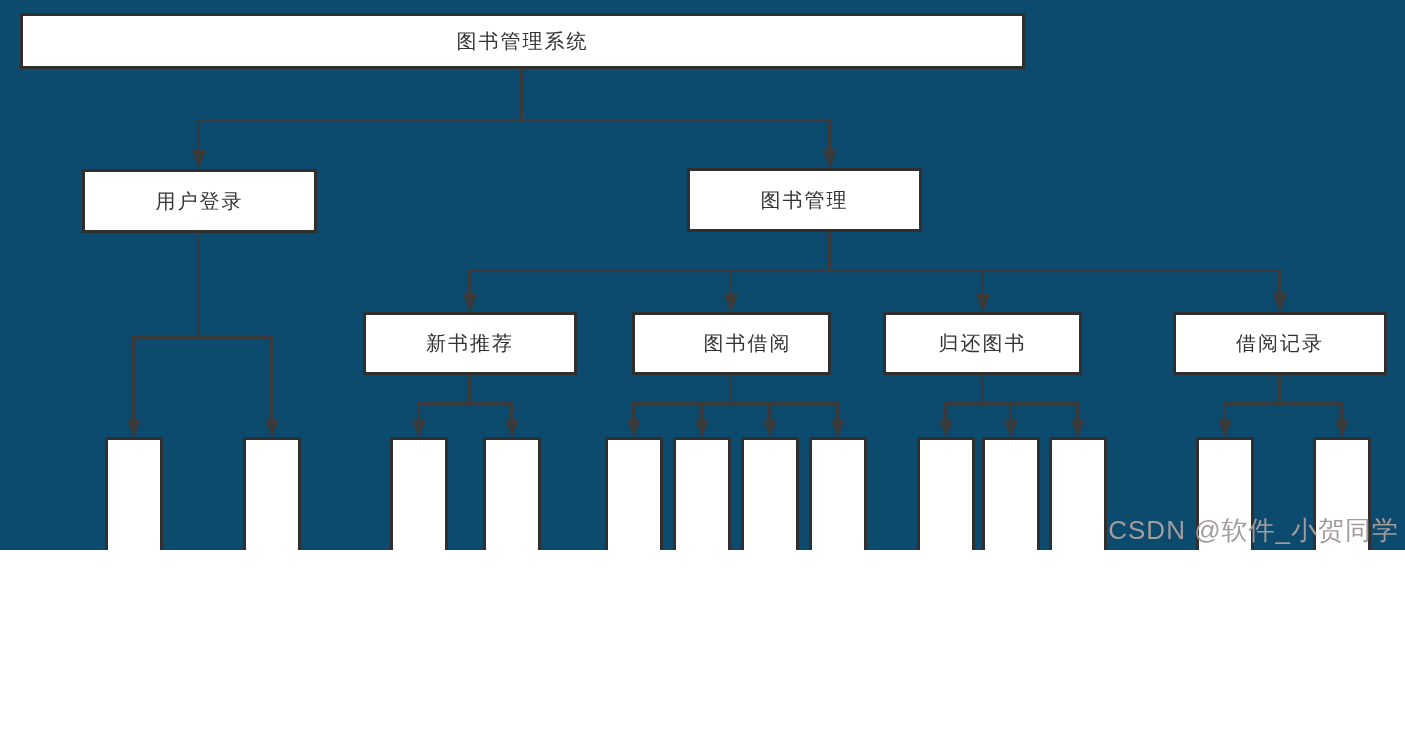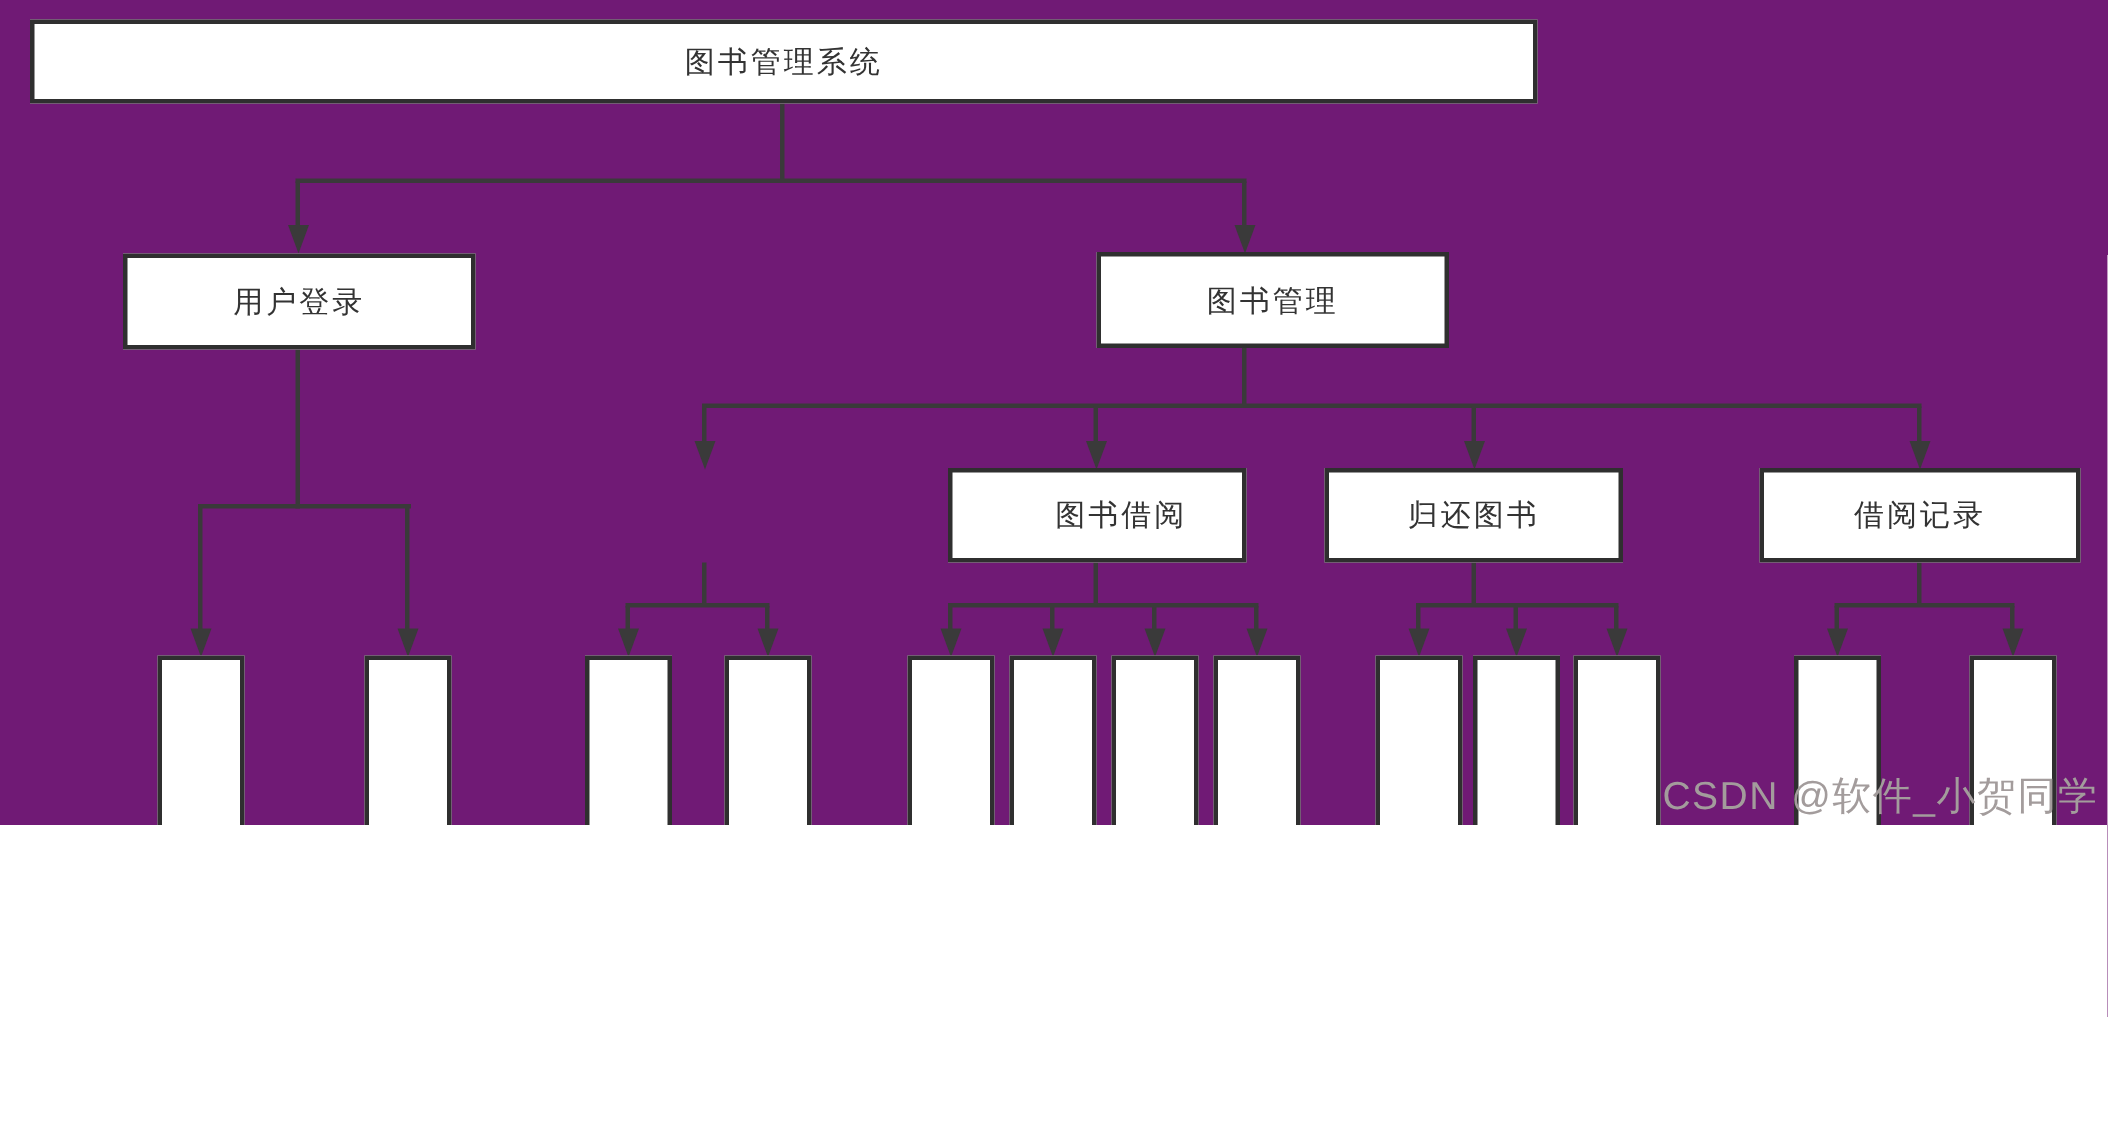--- a/index.html
+++ b/index.html
@@ -5,21 +5,21 @@
   html, body {
     margin: 0;
     padding: 0;
     background: #ffffff;
     font-family: "Liberation Sans", "DejaVu Sans", sans-serif;
   }
   #stage {
     position: relative;
     width: 1405px;
     height: 550px;
-    background: #701a75;
+    background: #0c4a6e;
     overflow: hidden;
     color: #333333;
   }
   .box {
     position: absolute;
     box-sizing: border-box;
     border: 3px solid #2f2f2f;
     background: #ffffff;
     display: flex;
     align-items: center;
@@ -83,24 +83,27 @@
 <div id="stage">
 
   <div class="box" style="left:20px; top:13px; width:1005px; height:56px;">
     <span>图书管理系统</span>
   </div>
 
   <div class="box" style="left:82px; top:169px; width:235px; height:64px;">
     <span>用户登录</span>
   </div>
 
-  <div class="box" style="left:731px; top:168px; width:235px; height:64px;">
+  <div class="box" style="left:687px; top:168px; width:235px; height:64px;">
     <span>图书管理</span>
   </div>
 
+  <div class="box" style="left:363px; top:312px; width:214px; height:63px;">
+    <span>新书推荐</span>
+  </div>
 
   <div class="box" style="left:632px; top:312px; width:199px; height:63px;padding-left:32px;">
     <span>图书借阅</span>
   </div>
 
   <div class="box" style="left:883px; top:312px; width:199px; height:63px;">
     <span>归还图书</span>
   </div>
 
   <div class="box" style="left:1173px; top:312px; width:214px; height:63px;">

